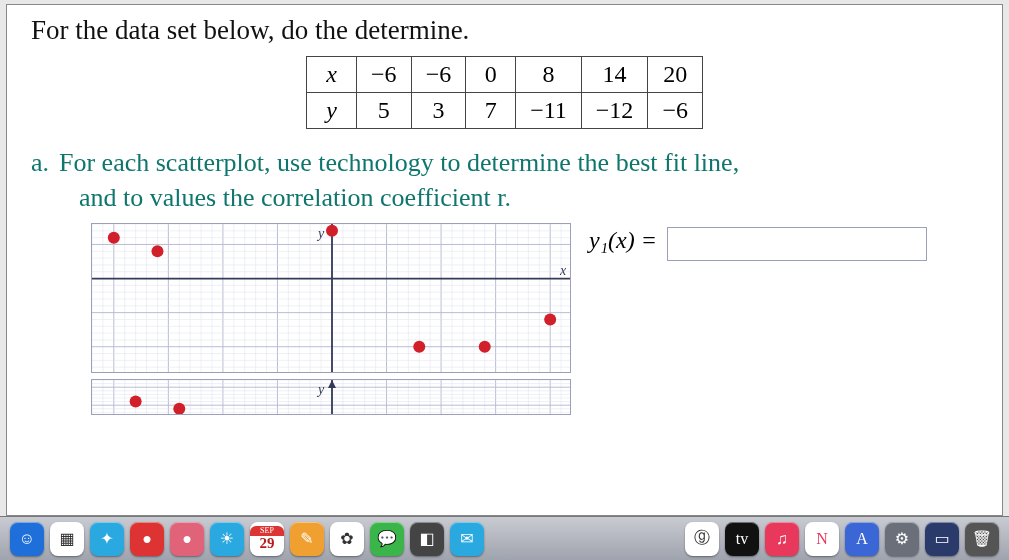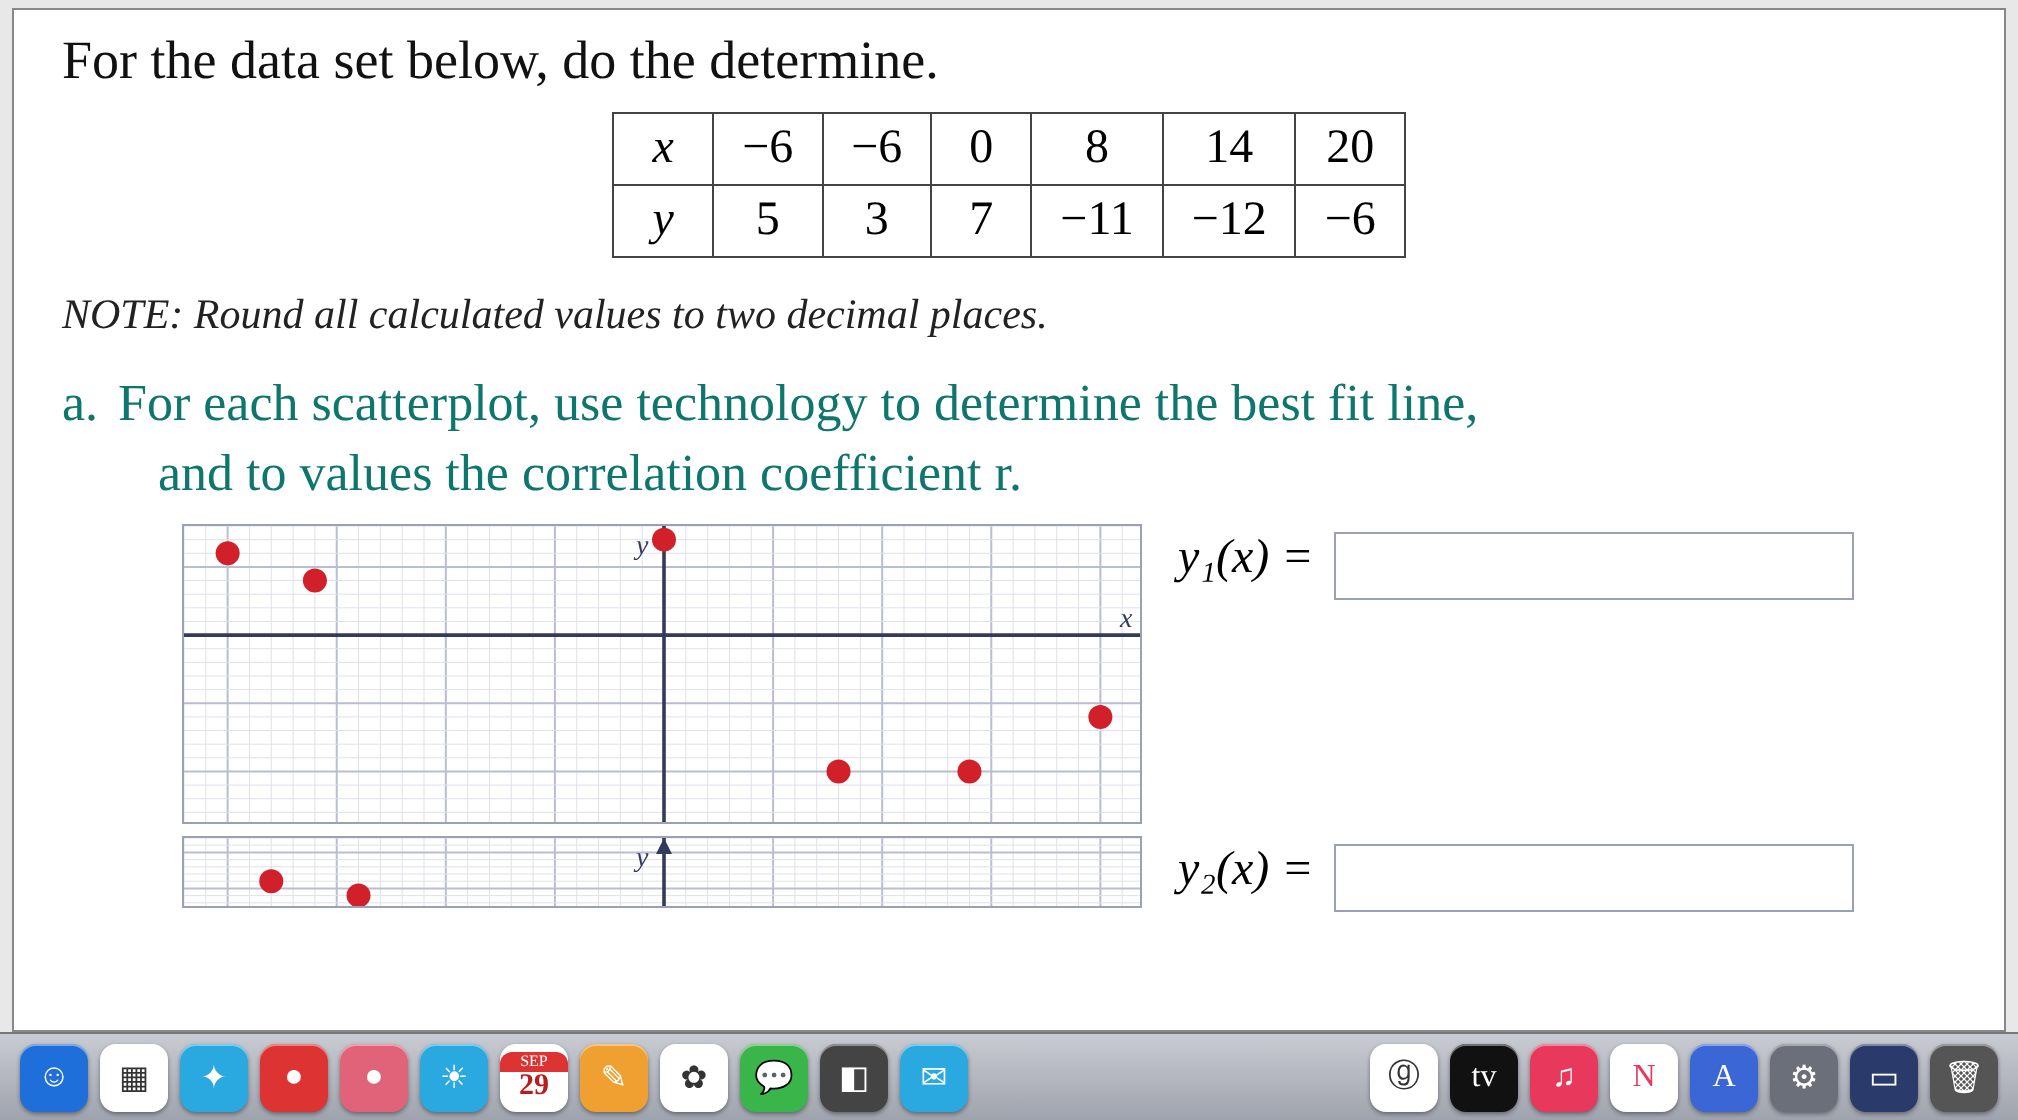--- a/index.html
+++ b/index.html
@@ -83,21 +83,20 @@
       <td>5</td>
       <td>3</td>
       <td>7</td>
       <td>−11</td>
       <td>−12</td>
       <td>−6</td>
     </tr>
   </tbody>
     </table>
 
-  <div class="note">NOTE: Round all calculated values to two decimal places.</div>
 
   <div class="part-a">
     <span class="tag">a.</span><span>For each scatterplot, use technology to determine the best fit line,</span>
     <span class="indent">and to values the correlation coefficient r.</span>
   </div>
 
   <div class="work-row">
     <div class="grid-wrap">
       <svg class="grid" id="plot1" width="480" height="150">
           <line x1="0" x2="0" y1="0" y2="150" stroke="#dfe1ec" stroke-width="0.5"></line>
@@ -248,26 +247,20 @@
           <line y1="7.199999999999999" y2="7.199999999999999" x1="0" x2="480" stroke="#b9bdd4" stroke-width="1"></line>
           <line y1="3.6000000000000014" y2="3.6000000000000014" x1="0" x2="480" stroke="#dfe1ec" stroke-width="0.5"></line>
           <line y1="0" y2="0" x1="0" x2="480" stroke="#dfe1ec" stroke-width="0.5"></line>
           <line x1="240" x2="240" y1="0" y2="36" stroke="#343a5a" stroke-width="1.8"></line>
           <text x="226" y="14" font-style="italic" font-size="14" fill="#343a5a">y</text>
           <polygon points="236,8 244,8 240,0" fill="#343a5a"></polygon>
           <circle cx="43.63636363636364" cy="21.6" r="6" fill="#d1202a"></circle>
           <circle cx="87.27272727272728" cy="28.8" r="6" fill="#d1202a"></circle>
         </svg>
     </div>
-    <div class="answers">
-      <div class="ans-line">
-        <span class="lbl">y₂(x) =</span>
-        <span class="input-box wide"></span>
-      </div>
-    </div>
   </div>
 
 </div>
 
 <div class="dock">
   <div class="dock-icon" style="background:#1e6fd9">☺</div>
   <div class="dock-icon" style="background:#fff;color:#333">▦</div>
   <div class="dock-icon" style="background:#2aa8e0">✦</div>
   <div class="dock-icon" style="background:#d33">●</div>
   <div class="dock-icon" style="background:#e0637a">●</div>

